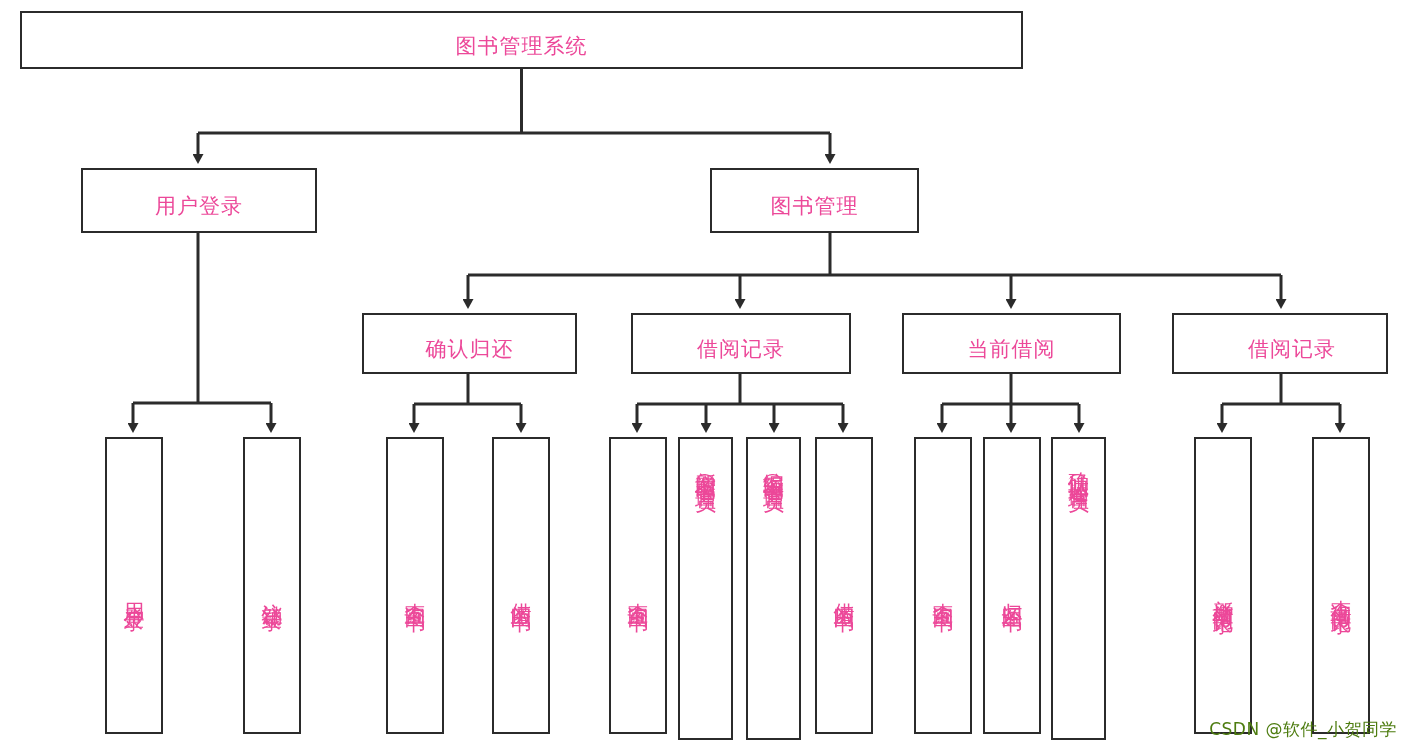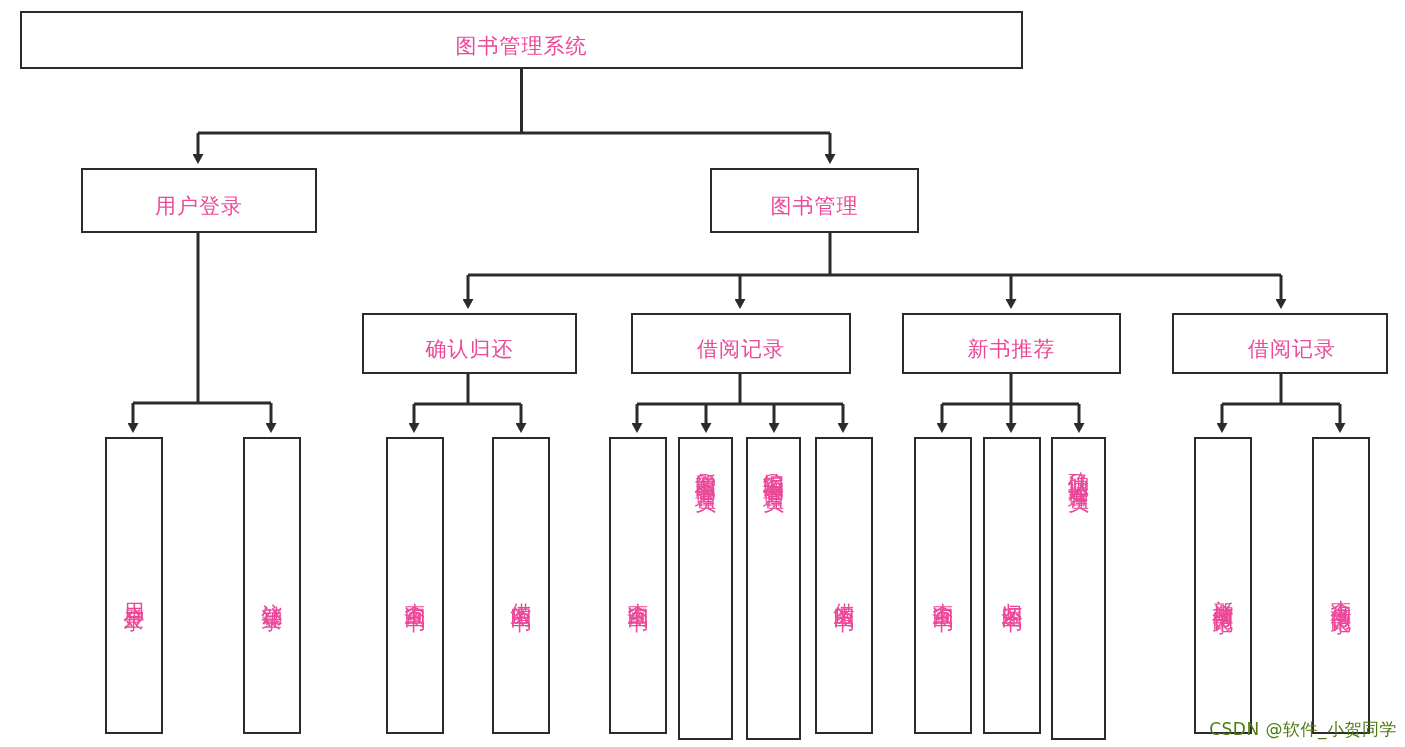--- a/index.html
+++ b/index.html
@@ -144,21 +144,21 @@
     <span class="node-label">图书管理</span>
   </div>
 
   <div class="node horizontal" style="left:362px; top:313px; width:215px; height:61px;">
     <span class="node-label">确认归还</span>
   </div>
   <div class="node horizontal" style="left:631px; top:313px; width:220px; height:61px;">
     <span class="node-label">借阅记录</span>
   </div>
   <div class="node horizontal" style="left:902px; top:313px; width:219px; height:61px;">
-    <span class="node-label">新书推荐</span>
+    <span class="node-label">当前借阅</span>
   </div>
   <div class="node horizontal" style="left:1172px; top:313px; width:216px; height:61px;padding-left:24px;">
     <span class="node-label">借阅记录</span>
   </div>
 
   <div class="node vertical centered" style="left:105px; top:437px; width:58px; height:297px;">
     <span class="node-label">用户登录</span>
   </div>
   <div class="node vertical centered" style="left:243px; top:437px; width:58px; height:297px;">
     <span class="node-label">注销登录</span>

